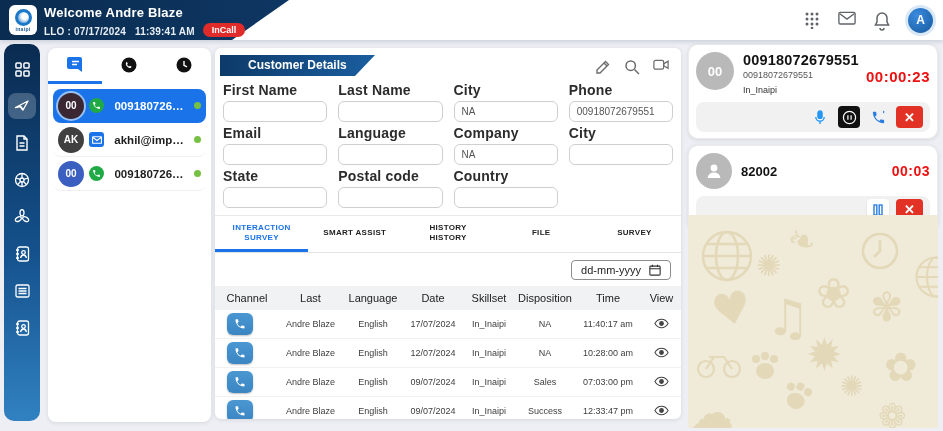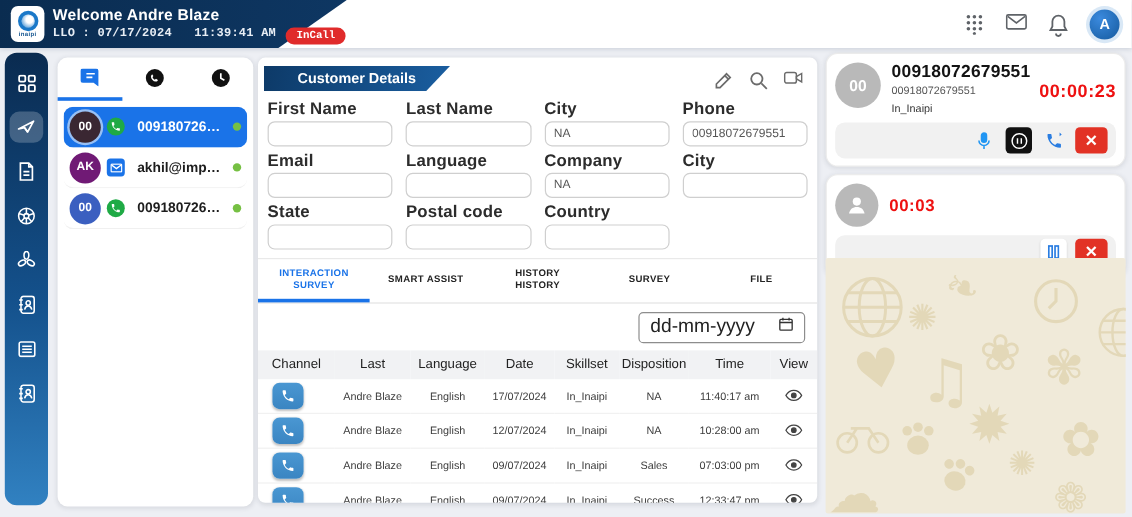--- a/index.html
+++ b/index.html
@@ -14,21 +14,21 @@
     background:linear-gradient(100deg,#0a2c50 0%,#113f71 55%,#1a5globe996 100%);
     background:linear-gradient(100deg,#0a2c50 0%,#113f71 55%,#1a5a96 100%);
     clip-path:polygon(0 0,289px 0,232px 100%,0 100%); }
   .logo-box { position:absolute; left:9px; top:5px; width:28px; height:30px; background:#fff;
     border-radius:6px; display:flex; flex-direction:column; align-items:center; justify-content:center; }
   .logo-circle { width:17px; height:17px; border-radius:50%; border:3px solid #1a78c8;
     background:radial-gradient(circle at 60% 40%, #fff 30%, #1a78c8 100%); }
   .logo-text { font-size:5px; font-weight:bold; color:#15558f; letter-spacing:.3px; }
   .header-left { position:absolute; left:44px; top:5px; color:#fff; }
   .welcome { font-size:13px; font-weight:bold; letter-spacing:.2px; }
-  .statusline { display:flex; align-items:flex-start; gap:8px; margin-top:3px;font-family:Liberation Mono, monospace; }
+  .statusline { display:flex; align-items:flex-end; gap:8px; margin-top:3px; }
   .statusline .lo { font-size:10px; font-weight:bold; color:#e8eef5; letter-spacing:.2px; }
   .incall { background:#e02b2b; color:#fff; font-size:9px; font-weight:bold;
     padding:2px 9px; border-radius:9px; }
   .header-icons { position:absolute; right:10px; top:0; height:40px; display:flex;
     align-items:center; gap:17px; }
   .hicon { width:18px; height:18px; color:#5f6368; cursor:pointer; }
   .header-avatar { width:25px; height:25px; border-radius:50%;
     background:radial-gradient(circle at 35% 30%, #3b8ade, #155a9e);
     box-shadow:0 0 0 3px #d9e8f6; color:#fff; font-size:12px; font-weight:bold;
     display:flex; align-items:center; justify-content:center; }
@@ -48,21 +48,21 @@
   .ctab { flex:1; display:flex; align-items:center; justify-content:center; cursor:pointer;
     border-bottom:3px solid transparent; }
   .ctab.active { border-bottom-color:#1a73e8; }
   .clist { padding:5px 5px 0 5px; }
   .citem { display:flex; align-items:center; gap:5px; height:34px; padding:0 5px;
     border-radius:8px; cursor:pointer; border-bottom:1px solid #f0f0f0; }
   .citem.selected { background:#1a73e8; border-bottom-color:transparent; }
   .cavatar { width:26px; height:26px; min-width:26px; border-radius:50%; color:#fff;
     font-size:10px; font-weight:bold; display:flex; align-items:center; justify-content:center; }
   .citem.selected .cavatar { box-shadow:0 0 0 2px rgba(255,255,255,.55); }
-  .av-dark { background:#3a2732; } .av-periwinkle { background:#701a75; } .av-blue { background:#3b5fc0; }
+  .av-dark { background:#3a2732; } .av-periwinkle { background:#404040; } .av-blue { background:#3b5fc0; }
   .cbadge { width:15px; height:15px; min-width:15px; border-radius:50%; display:flex;
     align-items:center; justify-content:center; color:#fff; }
   .cbadge.call { background:#1faa45; }
   .cbadge.mail { background:#1a73e8; border-radius:3px; }
   .clabel { font-size:11.5px; font-weight:bold; color:#1d1d1d; white-space:nowrap;
     overflow:hidden; flex:1;text-align:center; }
   .citem.selected .clabel { color:#fff; }
   .cdot { width:7px; height:7px; min-width:7px; border-radius:50%; background:#76c043; }
 
   
@@ -80,22 +80,22 @@
     letter-spacing:.2px; margin-bottom:3px; }
   .field input { width:100%; height:21px; border:1px solid #cfcfcf; border-radius:6px;
     padding:0 7px; font-size:10px; color:#555; outline:none; font-family:inherit; }
   .divider { height:1px; background:#e9e9e9; margin-top:7px; }
   .tabs-row { display:flex; border-bottom:1px solid #e3e3e3; height:37px; }
   .mtab { flex:1; display:flex; align-items:center; justify-content:center; text-align:center;
     font-size:8px; font-weight:bold; color:#232323; letter-spacing:.3px; cursor:pointer;
     border-bottom:3px solid transparent; padding:0 10px; line-height:1.25; }
   .mtab.active { color:#1a73e8; border-bottom-color:#1a73e8; }
   .date-row { display:flex; justify-content:flex-end; padding:7px 10px 6px 0; }
-  .date-input { display:flex; align-items:flex-start; gap:20px; border:1px solid #8d8d8d;
-    border-radius:4px; padding:3px 9px; font-size:16px; color:#222; cursor:pointer; }
+  .date-input { display:flex; align-items:flex-end; gap:8px; border:1px solid #8d8d8d;
+    border-radius:4px; padding:3px 9px; font-size:11px; color:#222; cursor:pointer; }
   table.history { width:466px; border-collapse:collapse; table-layout:fixed; }
   table.history thead th { background:#f1f2f4; font-size:11px; font-weight:normal; color:#222;
     padding:6px 2px; }
   table.history tbody td { font-size:9px; color:#3d3d3d; text-align:center; padding:3px 2px;
     border-bottom:1px solid #f1f1f1; height:28px; }
   .phone-btn { width:26px; height:22px; border-radius:6px; border:none; cursor:pointer;
     background:linear-gradient(180deg,#4a97d2,#3a85c2); box-shadow:0 1px 2px rgba(0,0,0,.25);
     display:flex; align-items:center; justify-content:center; margin-left:10px; color:#fff; }
   .eye-btn { background:none; border:none; cursor:pointer; color:#444; }
 
@@ -368,22 +368,22 @@
       <input value="" style="">
     </div>
   </div>
 
   <div class="divider"></div>
 
   <div class="tabs-row">
     <div class="mtab active">INTERACTION SURVEY</div>
     <div class="mtab">SMART ASSIST</div>
     <div class="mtab">HISTORY HISTORY</div>
+    <div class="mtab">FILE</div>
     <div class="mtab">SURVEY</div>
-    <div class="mtab">FILE</div>
   </div>
 
   <div class="date-row">
     <div class="date-input">
       <span>dd-mm-yyyy</span>
       <span>
         <svg width="12" height="12" viewBox="0 0 14 14" fill="none" stroke="#333" stroke-width="1.3">
             <rect x="1" y="2.5" width="12" height="10.5" rx="1"></rect>
             <path d="M1 5.5h12M4 1v2.5M10 1v2.5"></path>
           </svg>
@@ -547,20 +547,21 @@
   </div>
 
   <div class="call-card">
     <div class="cc2-toprow">
       <span class="cc-avatar small">
         <svg width="20" height="20" viewBox="0 0 20 20" fill="#fff">
             <circle cx="10" cy="7" r="3.4"></circle>
             <path d="M3.5 17c.8-3.6 3.2-5.4 6.5-5.4s5.7 1.8 6.5 5.4z"></path>
           </svg>
       </span>
+      <span class="cc2-title">82002</span>
       <span class="cc-timer small">00:03</span>
     </div>
     <div class="cc-actions" style="height:27px;">
       <button class="act-btn boxed">
         <svg width="10" height="12" viewBox="0 0 10 12" fill="none" stroke="#2a7de1" stroke-width="1.4">
             <rect x="1" y="1" width="2.8" height="10"></rect>
             <rect x="6.2" y="1" width="2.8" height="10"></rect>
           </svg>
       </button>
       <button class="act-btn end">✕</button>

